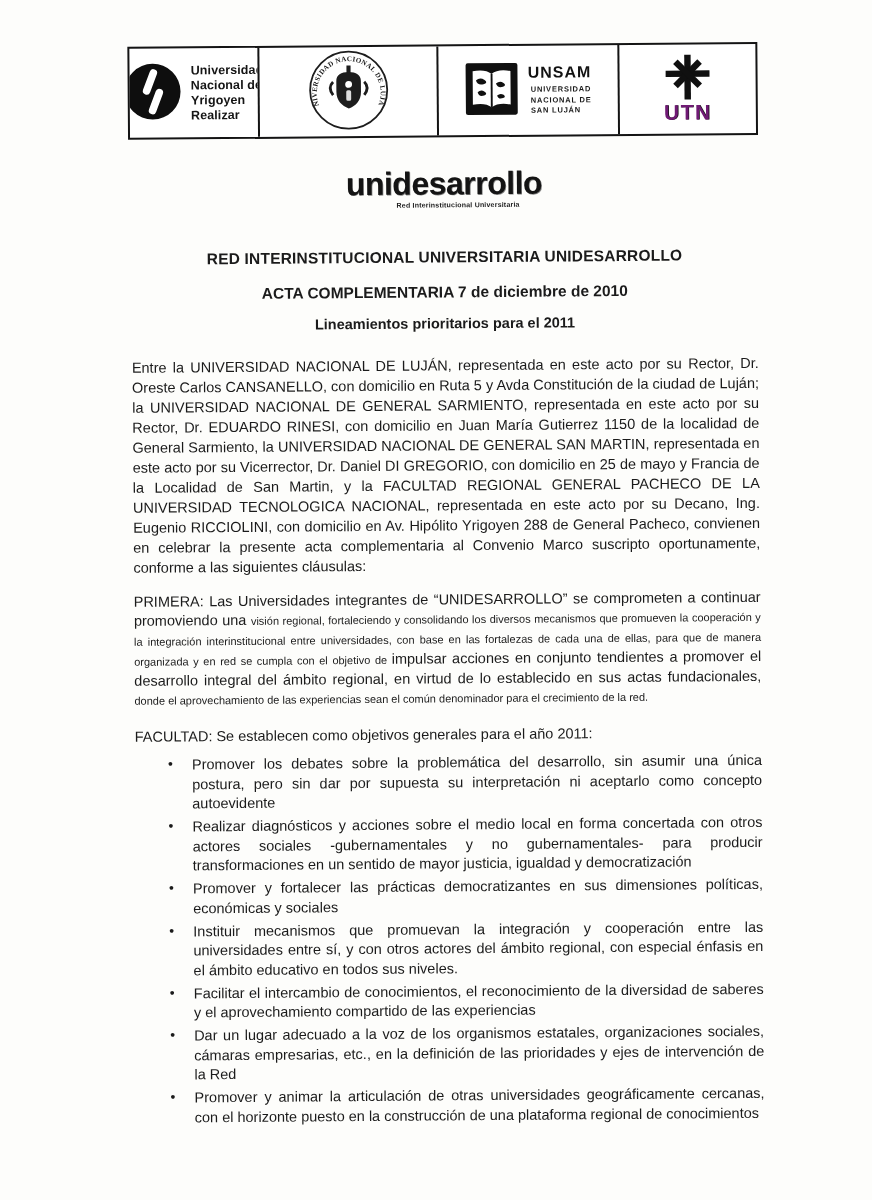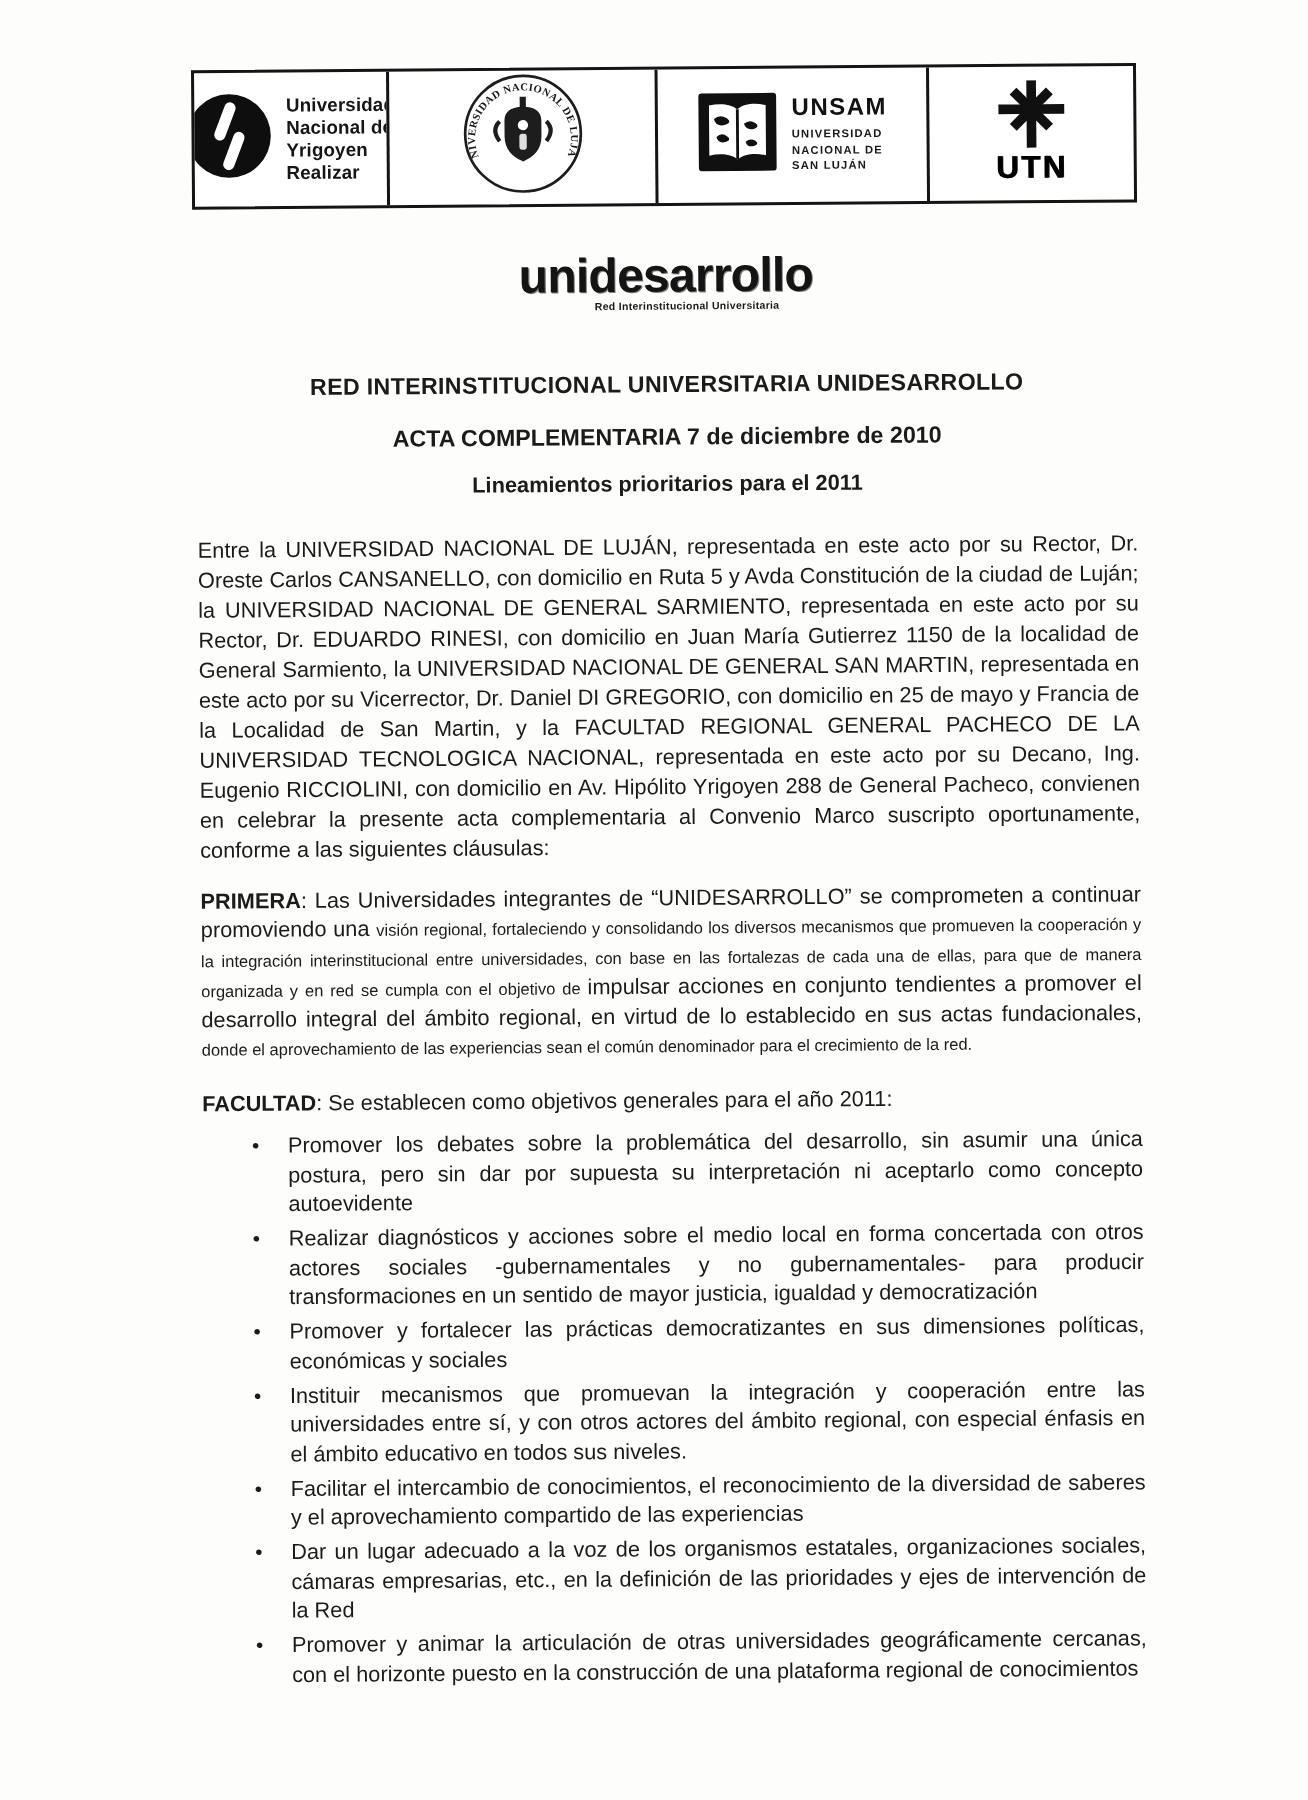--- a/index.html
+++ b/index.html
@@ -23,25 +23,25 @@
     grid-template-columns:130fr 179fr 181fr 136fr;
     background:#fff;
   }
   .cell{
     border-right:2px solid #141414;
     display:flex;align-items:center;justify-content:center;gap:9px;
     overflow:hidden;
   }
   .cell:last-child{border-right:none;}
   .ungs-lines{font-size:12.5px;line-height:15px;font-weight:600;letter-spacing:.1px;color:#151515;}
-  .unsam-txt{display:flex;flex-direction:column;}
+  .unsam-txt{display:flex;flex-direction:column;align-items:flex-end;}
   .unsam-acronym{font-size:16px;font-weight:bold;letter-spacing:1px;color:#121212;margin-bottom:3px;}
   .unsam-lines{font-size:7.5px;font-weight:bold;letter-spacing:.8px;line-height:10.5px;color:#1a1a1a;}
   .utn-cell{flex-direction:column;gap:0;}
-  .utn-acronym{font-size:21px;font-weight:bold;letter-spacing:1.5px;color:#000000;margin-top:-4px;
+  .utn-acronym{font-size:21px;font-weight:bold;letter-spacing:1.5px;color:#701a75;margin-top:-4px;
     text-shadow:.6px 0 0 #101010;}
 
   
   .brand{margin:28px 0 0 130px;width:627px;text-align:center;}
   .wordmark{
     font-size:32px;font-weight:bold;letter-spacing:-.5px;color:#141414;
     text-shadow:.7px .7px 0 rgba(20,20,20,.55);
   }
   .tagline{font-size:7px;font-weight:bold;color:#1a1a1a;margin-top:-1px;letter-spacing:.2px;
     transform:translateX(14px);}
@@ -50,21 +50,21 @@
   .titles{margin:40px 0 0 130px;width:627px;text-align:center;}
   .titles .t1{font-size:15.5px;font-weight:bold;letter-spacing:.2px;margin:0 0 17px 0;}
   .titles .t2{font-size:15.5px;font-weight:bold;margin:0 0 14px 0;}
   .titles .t3{font-size:14.5px;font-weight:bold;margin:0;}
 
   
   .body-col{margin-left:130px;width:627px;}
   p.doc{margin:0;text-align:justify;font-size:14.5px;line-height:20px;}
   p.intro{margin-top:24px;}
   p.clause{margin-top:15px;line-height:19px;}
-  .clause-label{font-weight:bold;font-size:14.5px;}
+  .clause-label{font-weight:normal;font-size:14.5px;}
   .seg-lg{font-size:14.5px;}
   .seg-sm{font-size:11px;}
   p.segunda{margin-top:16px;line-height:20px;}
 
   ul.objectives{
     list-style:none;
     margin:9px 0 0 30px;padding:0;
     width:597px;
   }
   ul.objectives li{

